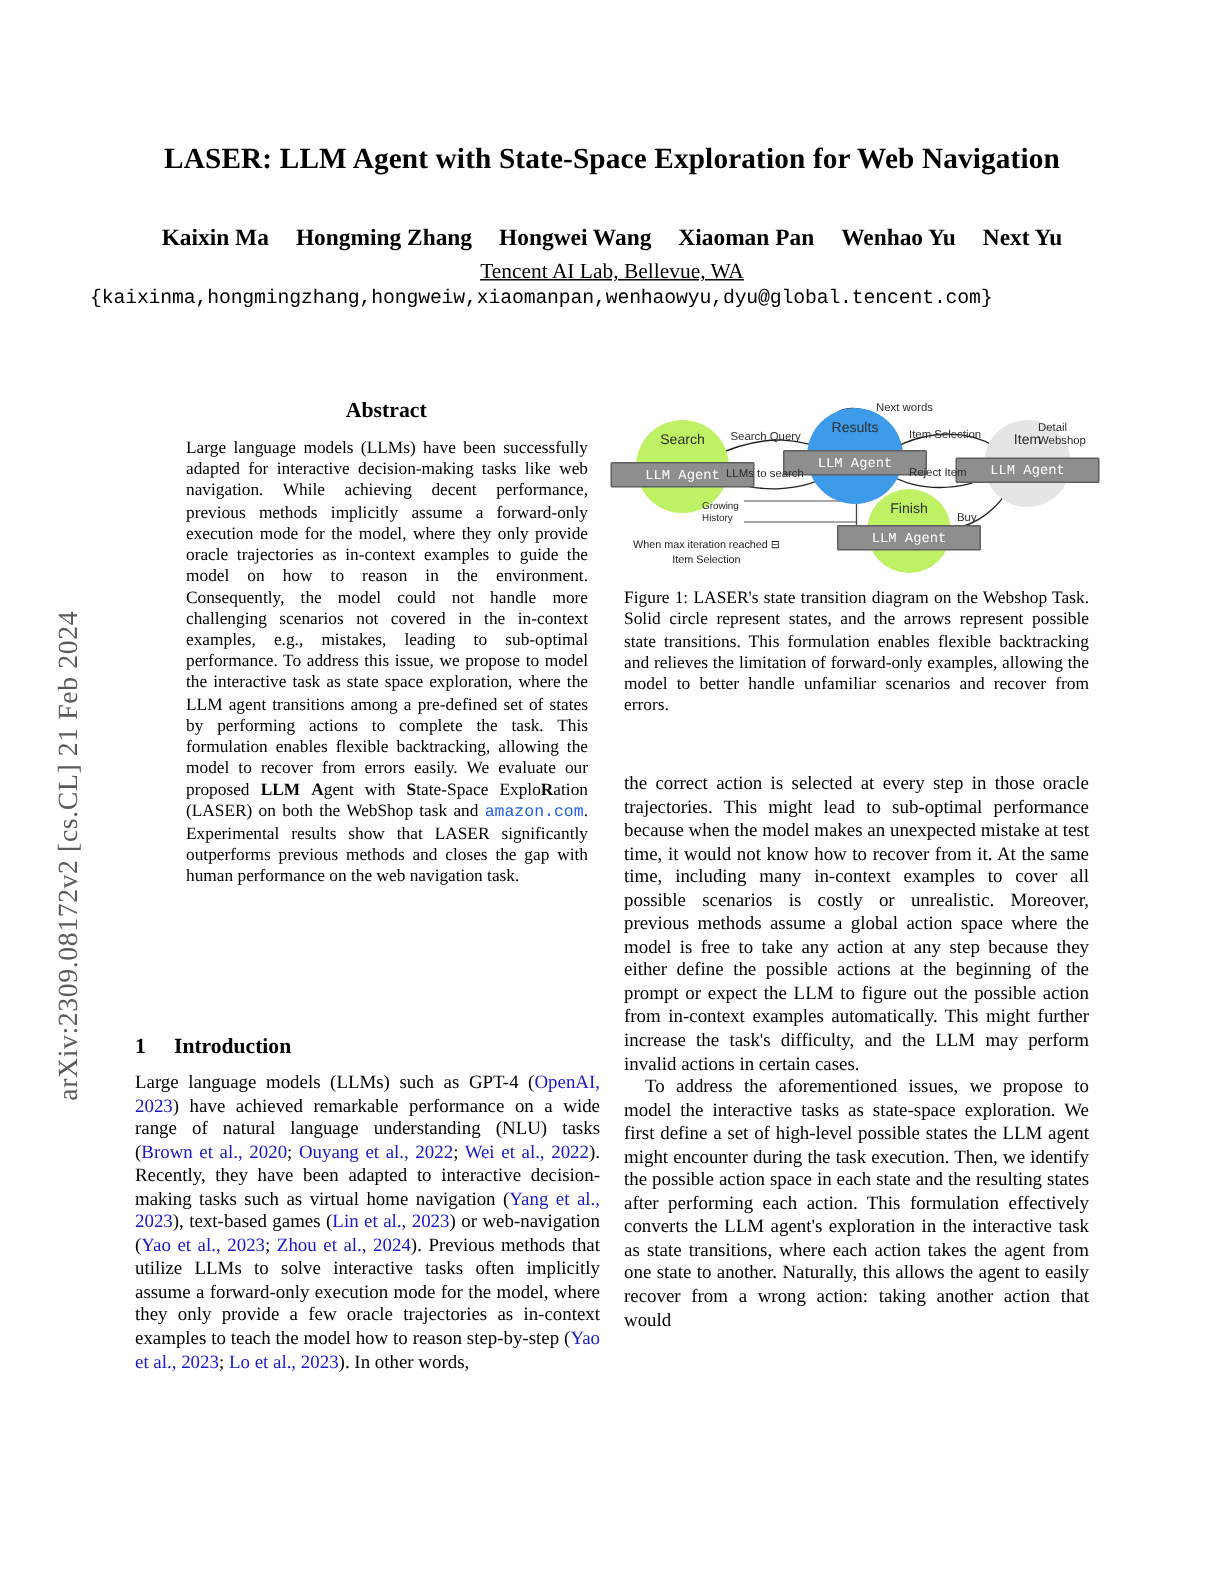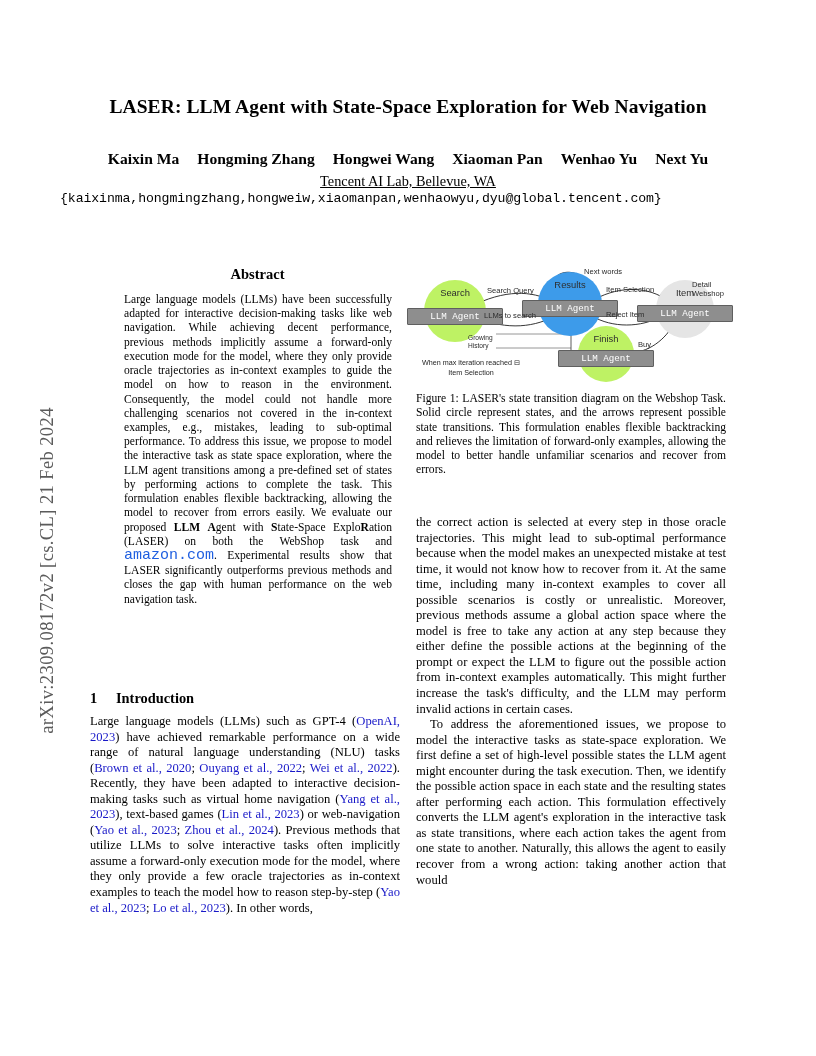--- a/index.html
+++ b/index.html
@@ -128,21 +128,21 @@
     line-height: 15.55px;
     text-align: justify;
   }
   .col-right-body p { margin: 0; }
   .col-right-body p.indent { text-indent: 14px; }
 
   .cite { color: #1818c8; }
   .link-mono {
     color: #1f5fe0;
     font-family: "Liberation Mono", monospace;
-    font-size: 15px;
+    font-size: 11px;
   }
 
   
   .figure-wrap {
     position: absolute;
     left: 416px;
     top: 258px;
     width: 312px;
     height: 124px;
   }

